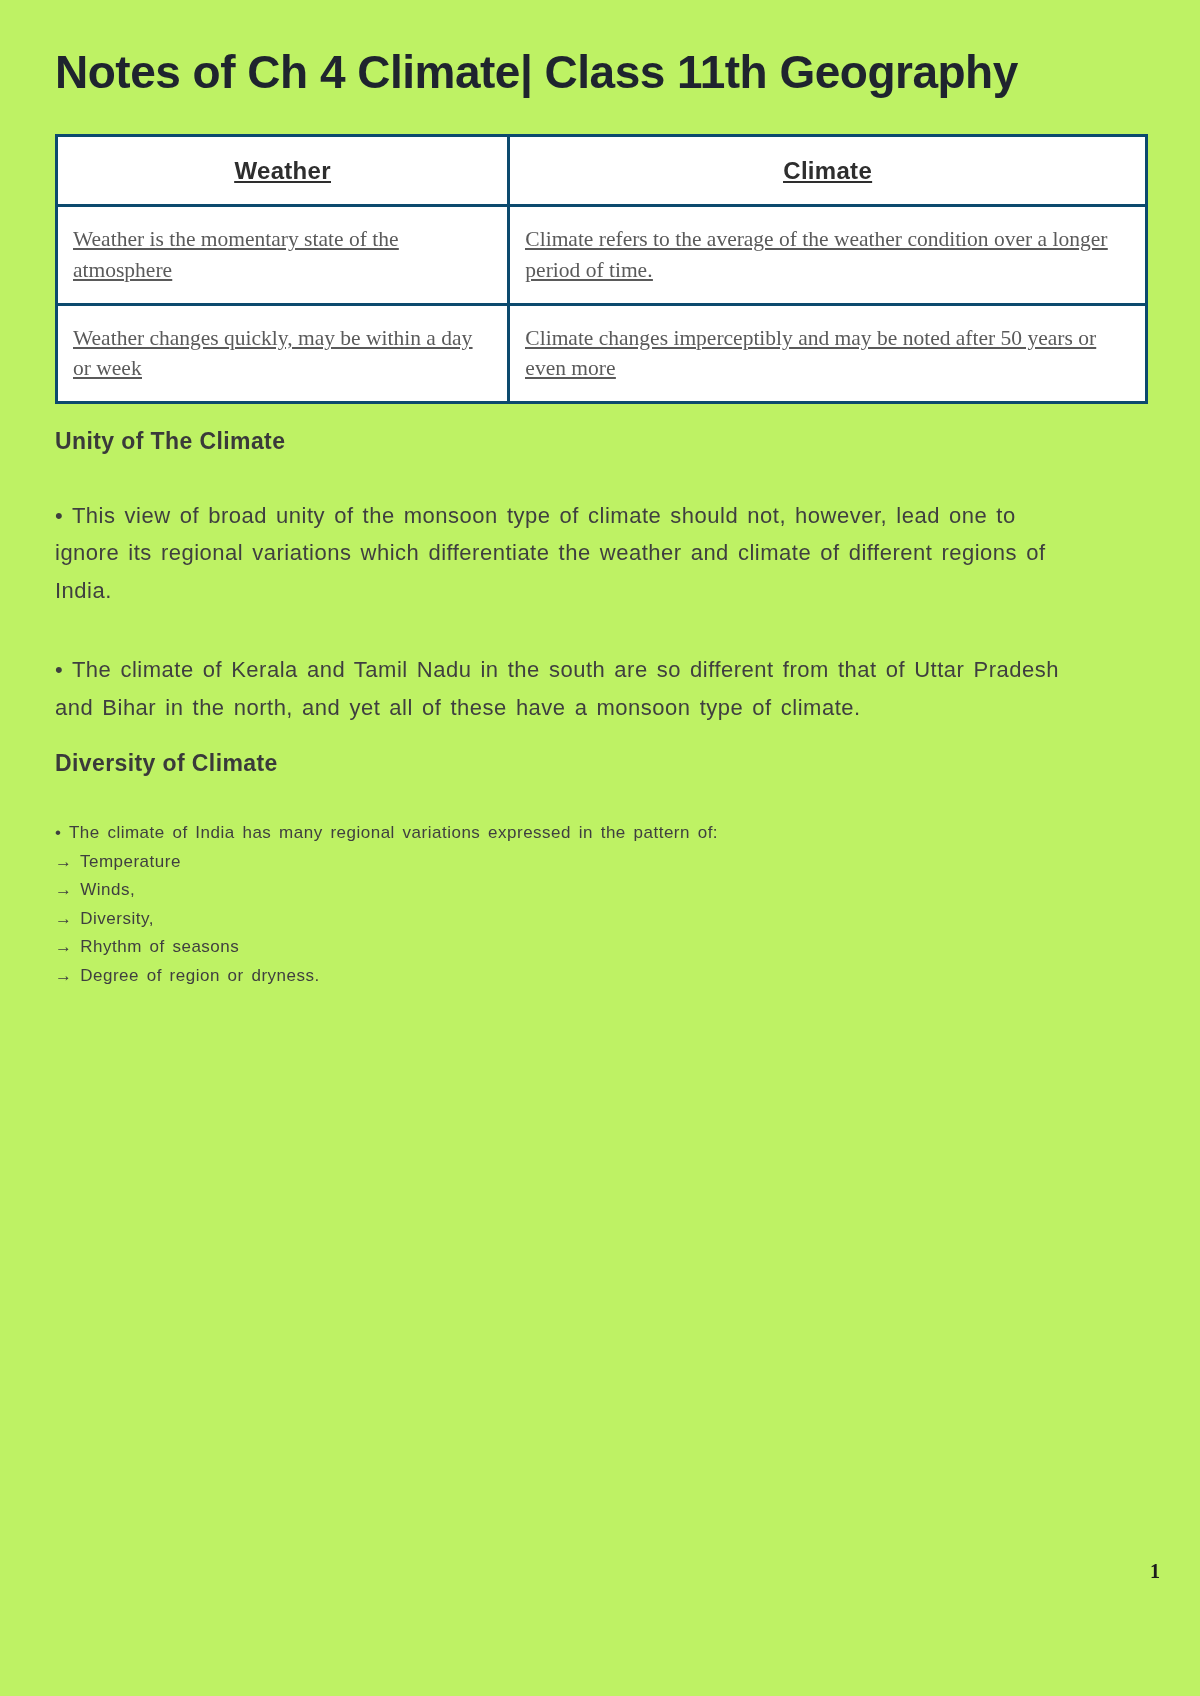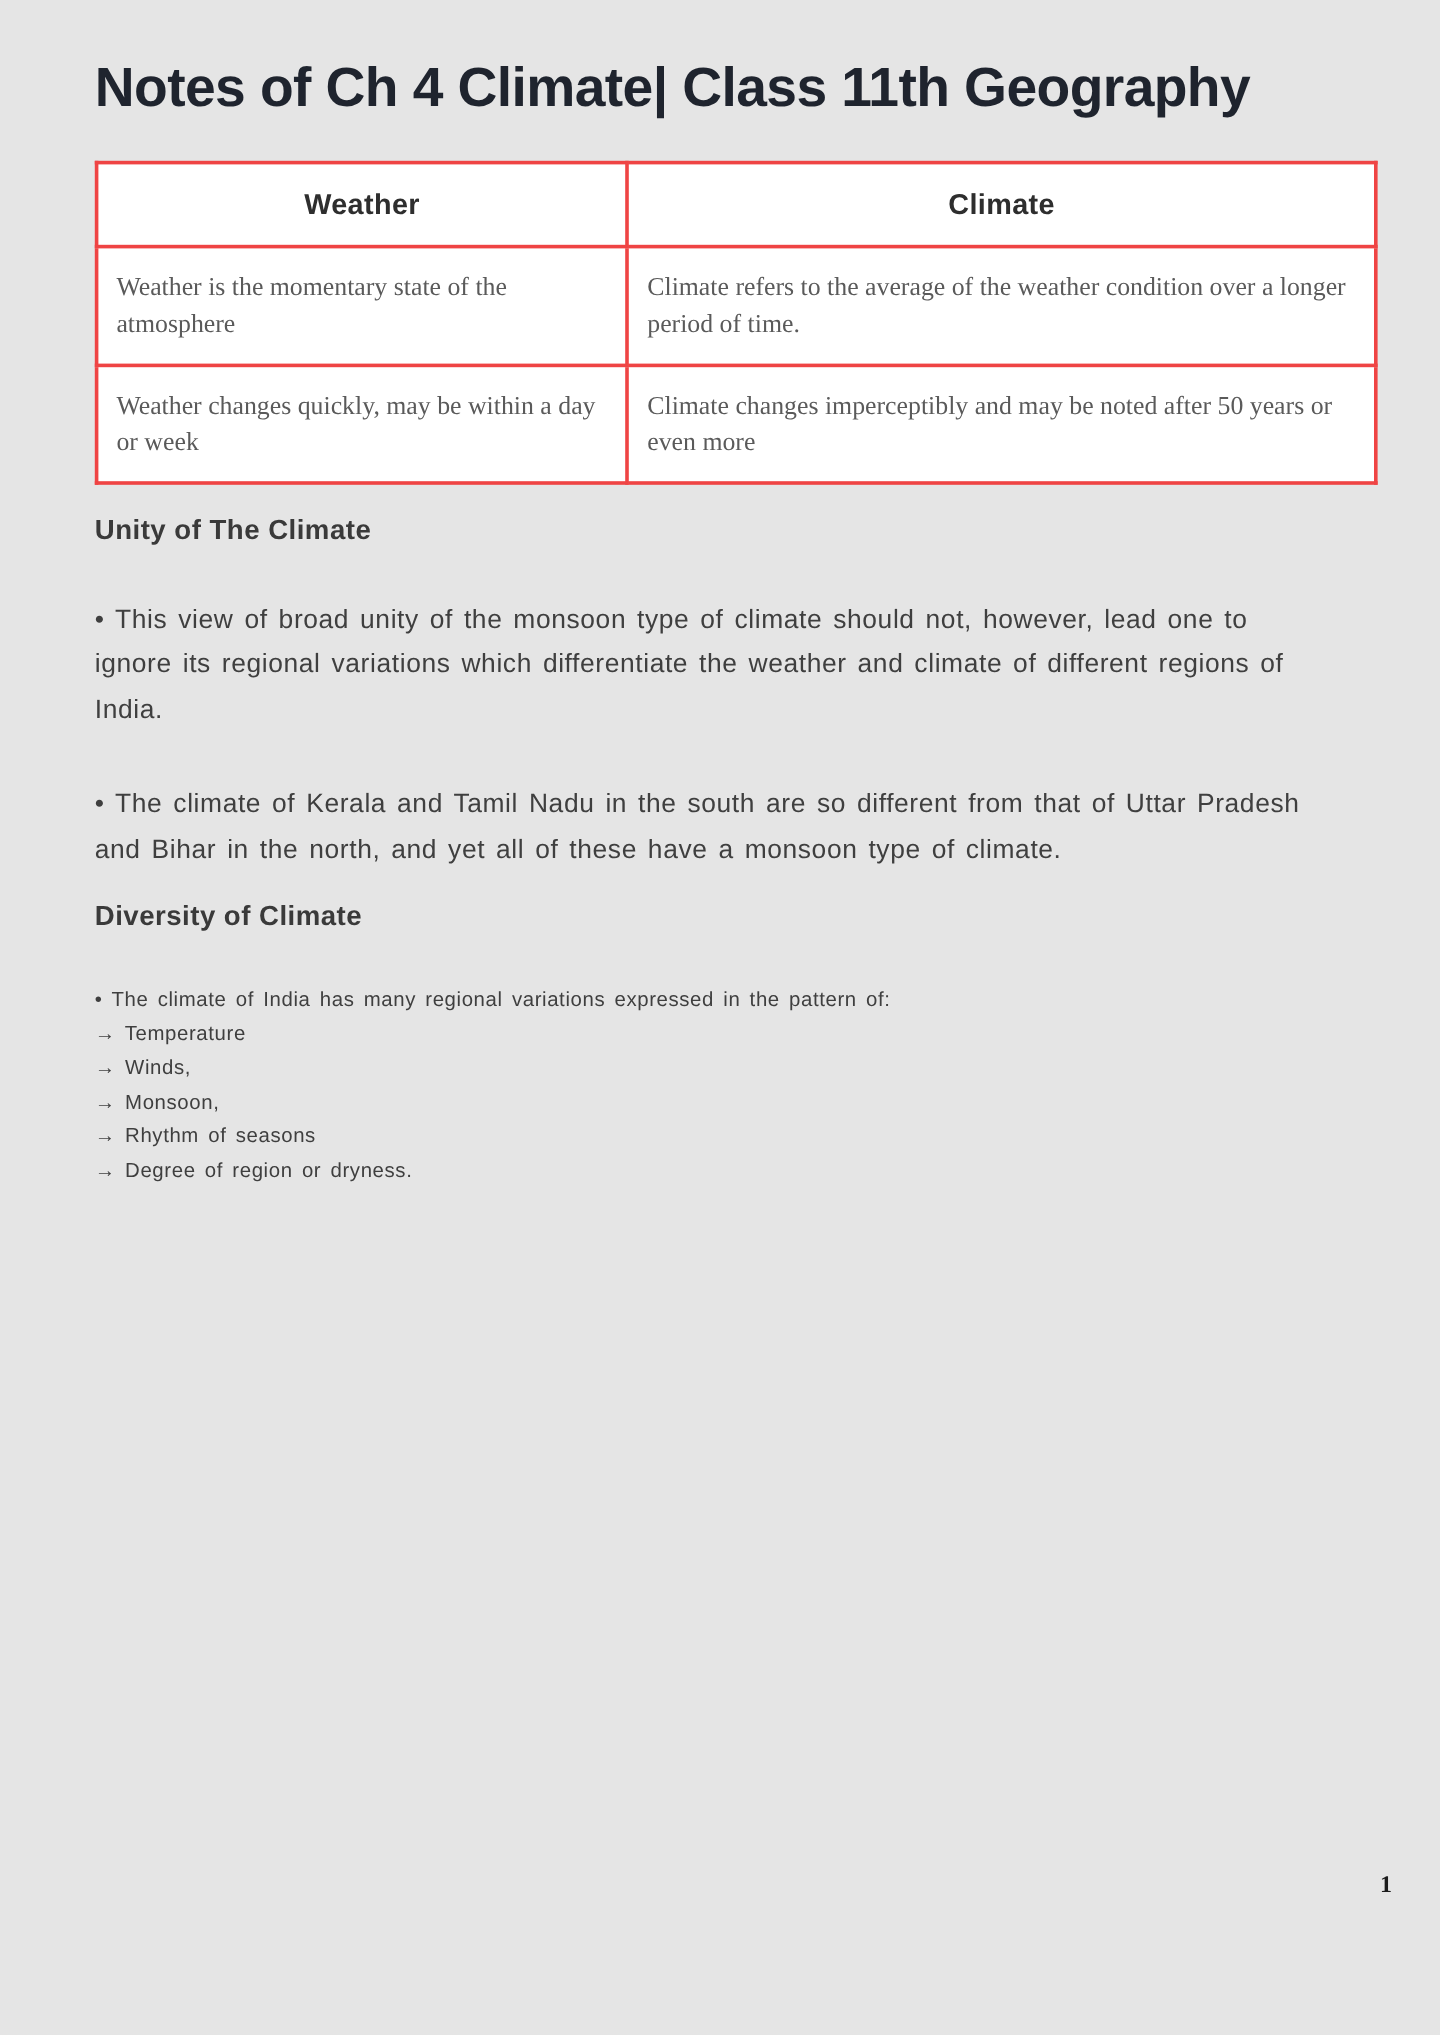--- a/index.html
+++ b/index.html
@@ -1,23 +1,23 @@
 <!DOCTYPE html>
 <html><head>
 <meta charset="utf-8">
 <style>
   * { margin: 0; padding: 0; box-sizing: border-box; }
   html, body { background: #ffffff; }
   .page {
     position: relative;
     width: 1200px;
     height: 1696px;
-    background: #e5e5e5;
+    background: #bef264;
     font-family: "Liberation Sans", sans-serif;
-    padding: 44px 52px 0 79px;
+    padding: 44px 52px 0 55px;
     overflow: hidden;
   }
   .title {
     font-size: 46px;
     font-weight: 700;
     line-height: 1.22;
     color: #1f242e;
     letter-spacing: -0.5px;
     max-width: 1020px;
     margin-bottom: 26px;
@@ -28,21 +28,22 @@
     color: #fe0000;
     letter-spacing: 0.2px;
   }
   table.compare {
     margin-top: 34px;
     width: 100%;
     border-collapse: collapse;
     table-layout: fixed;
   }
   table.compare, table.compare th, table.compare td {
-    border: 3px solid #ef4444;
+    border: 3px solid #0c4a6e;
+    text-decoration: underline;
   }
   table.compare th {
     height: 70px;
     font-size: 24px;
     font-weight: 700;
     color: #2e2e2e;
     text-align: center;
     vertical-align: middle;
     letter-spacing: 0.3px;
     background: #ffffff;
@@ -130,20 +131,20 @@
   <p class="para"><span>•</span> <span>This view of broad unity of the monsoon type of climate should not, however, lead one to ignore its regional variations which differentiate the weather and climate of different regions of India.</span></p>
 
   <p class="para"><span>•</span> <span>The climate of Kerala and Tamil Nadu in the south are so different from that of Uttar Pradesh and Bihar in the north, and yet all of these have a monsoon type of climate.</span></p>
 
   <h3 class="subheading">Diversity of Climate</h3>
 
   <div class="para">
     <div class="arrow-line"><span>•</span> <span>The climate of India has many regional variations expressed in the pattern of:</span></div>
     <div class="arrow-line"><span>→</span> <span>Temperature</span></div>
     <div class="arrow-line"><span>→</span> <span>Winds,</span></div>
-    <div class="arrow-line"><span>→</span> <span>Monsoon,</span></div>
+    <div class="arrow-line"><span>→</span> <span>Diversity,</span></div>
     <div class="arrow-line"><span>→</span> <span>Rhythm of seasons</span></div>
     <div class="arrow-line"><span>→</span> <span>Degree of region or dryness.</span></div>
   </div>
 
   <div class="page-number">1</div>
 
 </div>
 
 </body></html>

